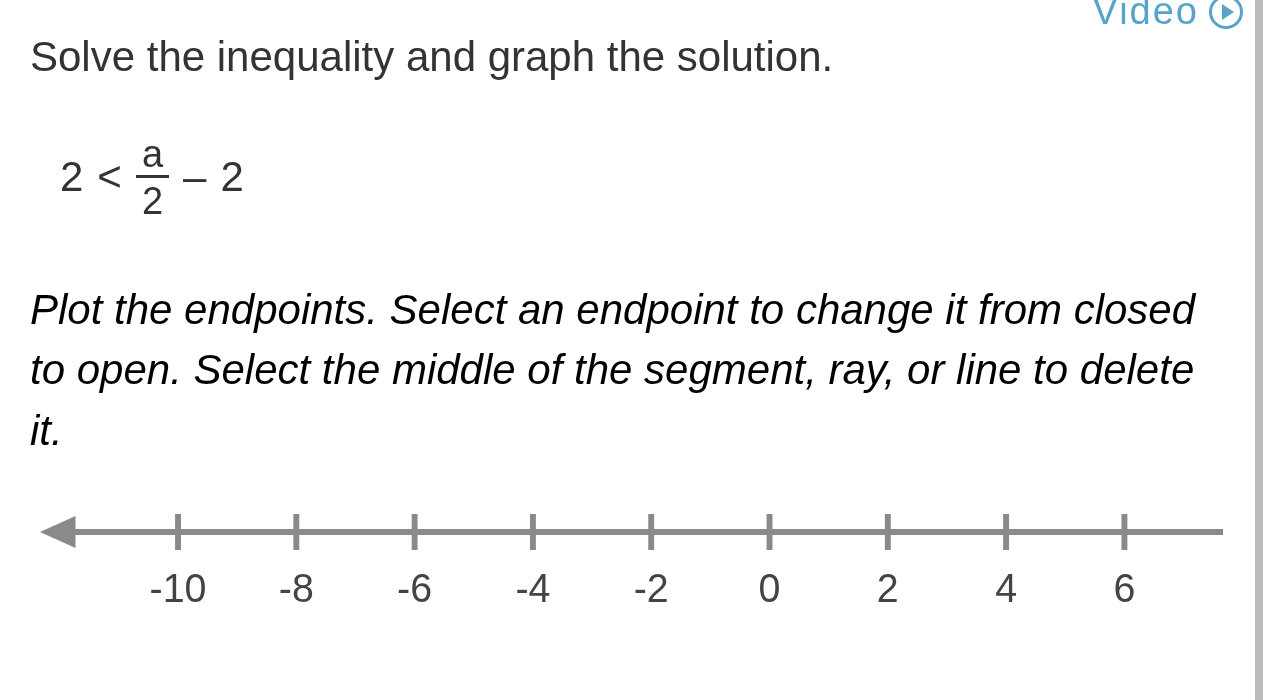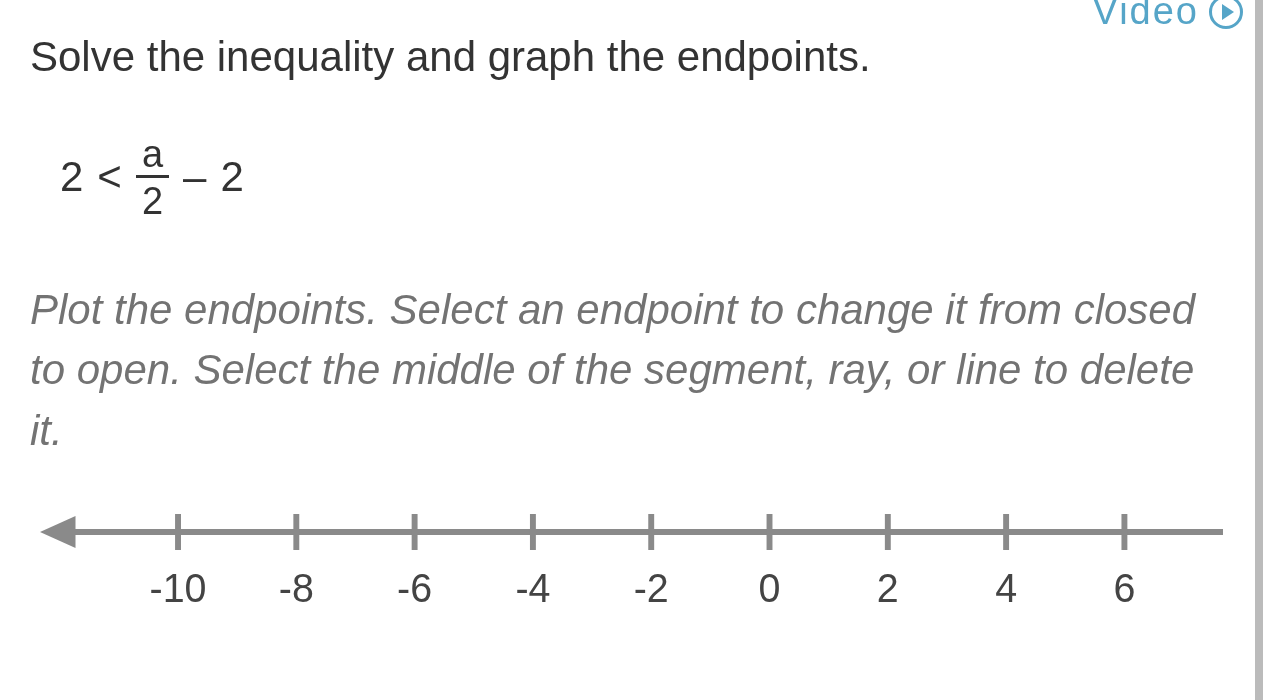--- a/index.html
+++ b/index.html
@@ -79,21 +79,21 @@
       width: 100%;
       height: 3px;
       background: #333333;
     }
     .fraction .den {
       padding: 4px 6px 0 6px;
     }
     .instructions {
       font-size: 42px;
       font-style: italic;
-      color: #737373;
+      color: #000000;
       line-height: 1.45;
       margin-bottom: 36px;
     }
     .numberline-wrap {
       position: relative;
       margin: 40px 10px 0 10px;
       height: 120px;
       text-align: right;
     }
     .nl-svg {
@@ -121,21 +121,21 @@
   </style>
 </head>
 <body>
 
 <div class="top-video">
   <span>Video</span>
   <span class="circ"></span>
 </div>
 
 <div class="content">
-  <div class="prompt">Solve the inequality and graph the endpoints.</div>
+  <div class="prompt">Solve the inequality and graph the solution.</div>
 
   <div class="inequality">
     <span>2</span>
     <span>&lt;</span>
     <span class="fraction">
       <span class="num">a</span>
       <span class="bar"></span>
       <span class="den">2</span>
     </span>
     <span>–</span>

